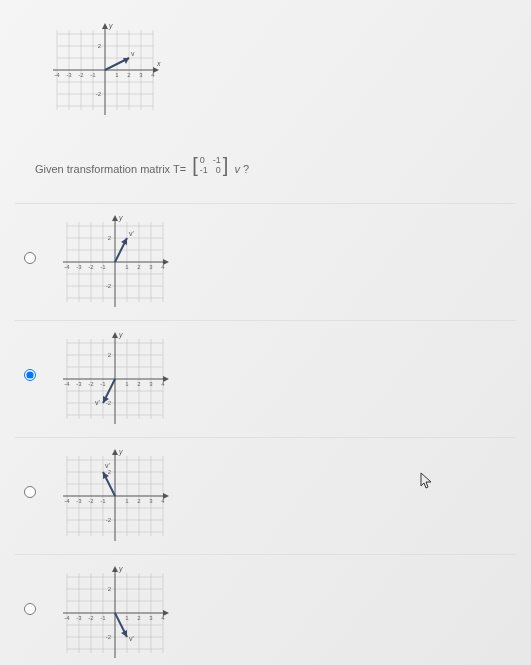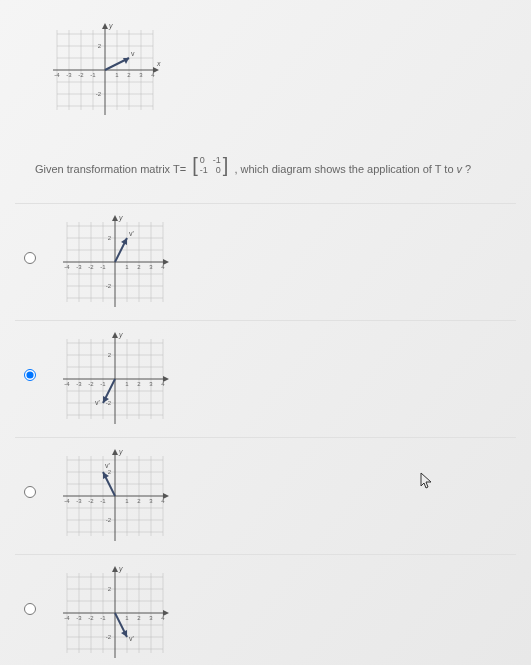--- a/index.html
+++ b/index.html
@@ -148,21 +148,20 @@
           <span>0</span>
           <span>-1</span>
         </span>
         <span class="matrix-row">
           <span>-1</span>
           <span>0</span>
         </span>
       </span>
       <span class="matrix-bracket">]</span>
     </span>
-    <span>, which diagram shows the application of T to</span>
     <span style="font-style:italic">v</span>
     <span>?</span>
   </div>
 
   
   <div class="option-row">
     <div class="radio-cell">
       <input type="radio" name="answer" style="">
     </div>
     <div class="option-graph">

